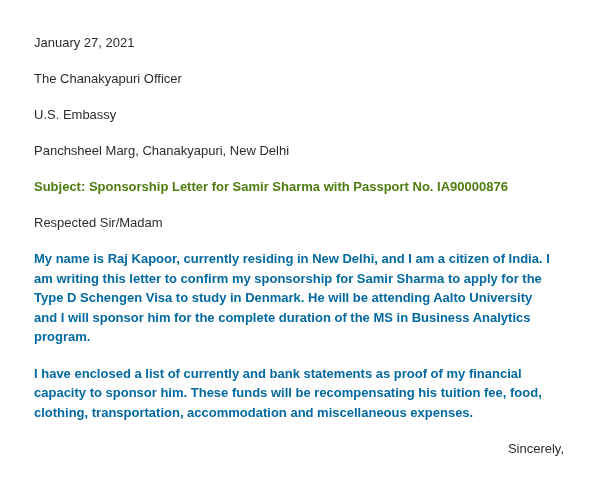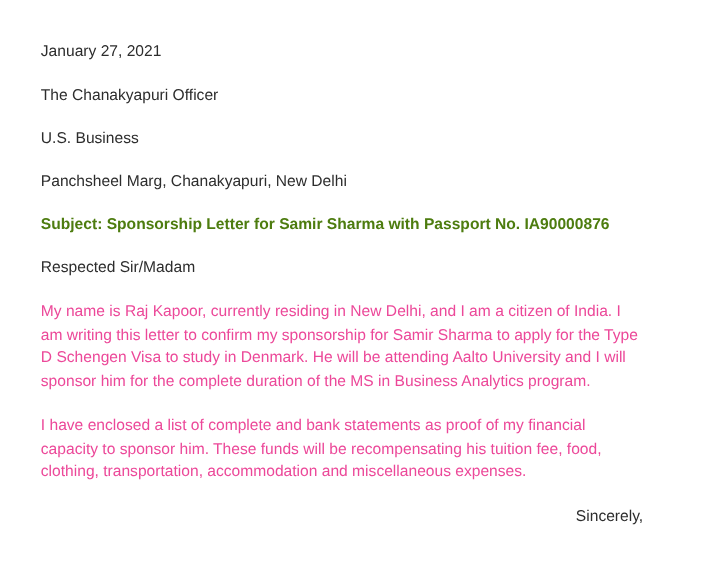--- a/index.html
+++ b/index.html
@@ -12,37 +12,38 @@
     height: 484px;
     overflow: hidden;
     font-family: "Liberation Sans", sans-serif;
     color: #2d2d2d;
     -webkit-font-smoothing: antialiased;
   }
   .letter {
     box-sizing: border-box;
     width: 600px;
     height: 484px;
-    padding: 33px 64px 0 34px;
+    padding: 33px 36px 0 34px;
     background: #ffffff;
   }
   .line {
     font-size: 13px;
     line-height: 19px;
     color: #2d2d2d;
     margin: 0 0 17px 0;
     max-width: 524px;
   }
   .para {
     font-size: 13px;
     line-height: 19.5px;
-    color: #ec4899;
+    color: #0369a1;
     margin: 0 0 17px 0;
     max-width: 524px;
     text-align: left;
+    font-weight: bold;
   }
   .subject {
     font-size: 13px;
     line-height: 19px;
     font-weight: bold;
     color: #4d7c0f;
     margin: 0 0 17px 0;
     max-width: 524px;
   }
   .signoff {
@@ -59,28 +60,28 @@
 </style>
 </head>
 <body>
 
 <div class="letter">
 
   <p class="line">January 27, 2021</p>
 
   <p class="line">The Chanakyapuri Officer</p>
 
-  <p class="line">U.S. Business</p>
+  <p class="line">U.S. Embassy</p>
 
   <p class="line">Panchsheel Marg, Chanakyapuri, New Delhi</p>
 
   <p class="subject">Subject: Sponsorship Letter for Samir Sharma with Passport No. IA90000876</p>
 
   <p class="line">Respected Sir/Madam</p>
 
   <p class="para">My name is Raj Kapoor, currently residing in New Delhi, and I am a citizen of India. I am writing this letter to confirm my sponsorship for Samir Sharma to apply for the Type D Schengen Visa to study in Denmark. He will be attending Aalto University and I will sponsor him for the complete duration of the MS in Business Analytics program.</p>
 
-  <p class="para">I have enclosed a list of complete and bank statements as proof of my financial capacity to sponsor him. These funds will be recompensating his tuition fee, food, clothing, transportation, accommodation and miscellaneous expenses.</p>
+  <p class="para">I have enclosed a list of currently and bank statements as proof of my financial capacity to sponsor him. These funds will be recompensating his tuition fee, food, clothing, transportation, accommodation and miscellaneous expenses.</p>
 
   <p class="signoff">Sincerely,</p>
 
 
 </div>
 
 </body></html>

